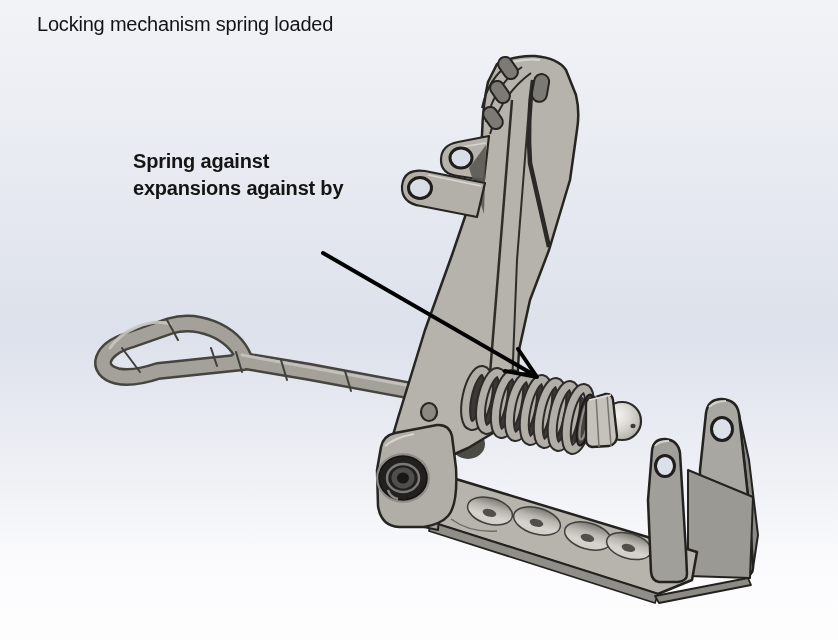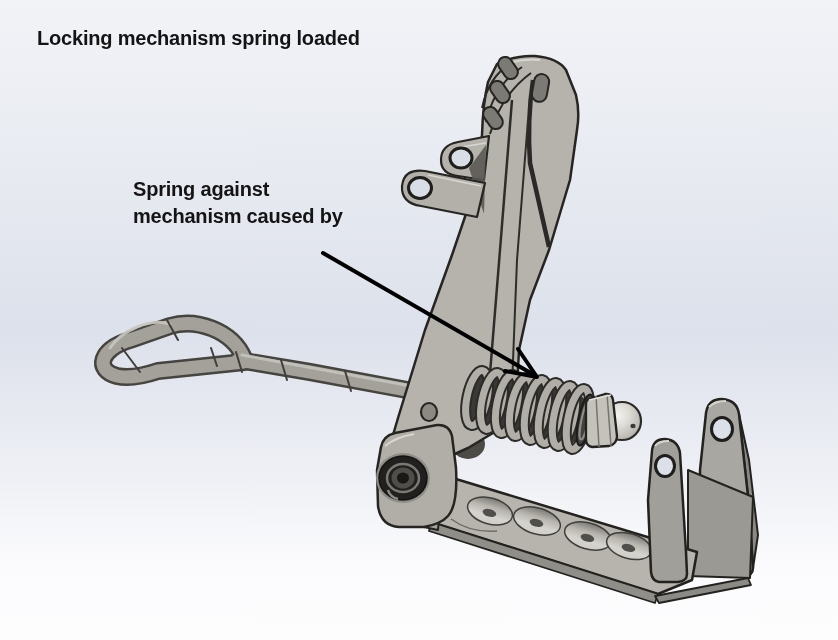--- a/index.html
+++ b/index.html
@@ -2,25 +2,25 @@
 <html><head>
 <meta charset="utf-8">
 <style>
   html,body{margin:0;padding:0;}
   .canvas{
     position:relative;width:838px;height:640px;overflow:hidden;
     background:linear-gradient(180deg,#f2f3f7 0%,#e9ecf2 22%,#dde1eb 52%,#eef0f5 74%,#fbfbfd 88%,#fdfdfe 100%);
     font-family:"Liberation Sans",sans-serif;
   }
   .title{
-    position:absolute;left:37px;top:27px;
-    font-size:20px;font-weight:700;color:#141414;letter-spacing:-0.2px;
+    position:absolute;left:37px;top:13px;
+    font-size:20px;font-weight:400;color:#141414;letter-spacing:-0.2px;
   }
   .note{
-    position:absolute;left:133px;top:176px;
+    position:absolute;left:133px;top:148px;
     font-size:20px;font-weight:700;color:#141414;line-height:27px;letter-spacing:-0.2px;
   }
   svg{position:absolute;left:0;top:0;}
 </style>
 </head>
 <body>
 
 <div class="canvas">
 
   <svg width="838" height="640" viewBox="0 0 838 640">
@@ -198,16 +198,16 @@
     <g fill="none" stroke="#000000" stroke-width="4" stroke-linecap="round" stroke-linejoin="round">
       <path d="M323 253 L536 376"></path>
       <path d="M505 371 L537 377 L518 349"></path>
     </g>
   </svg>
 
   <div class="title">Locking mechanism spring loaded</div>
 
   <div class="note">
     <div>Spring against</div>
-    <div>mechanism caused by</div>
+    <div>expansions against by</div>
   </div>
 
 </div>
 
 </body></html>

